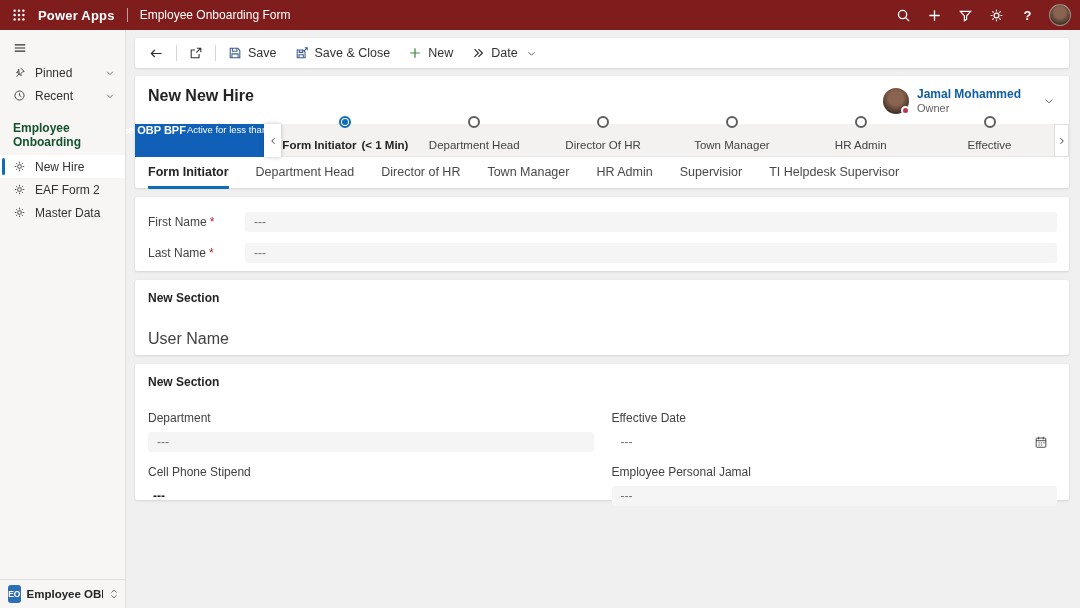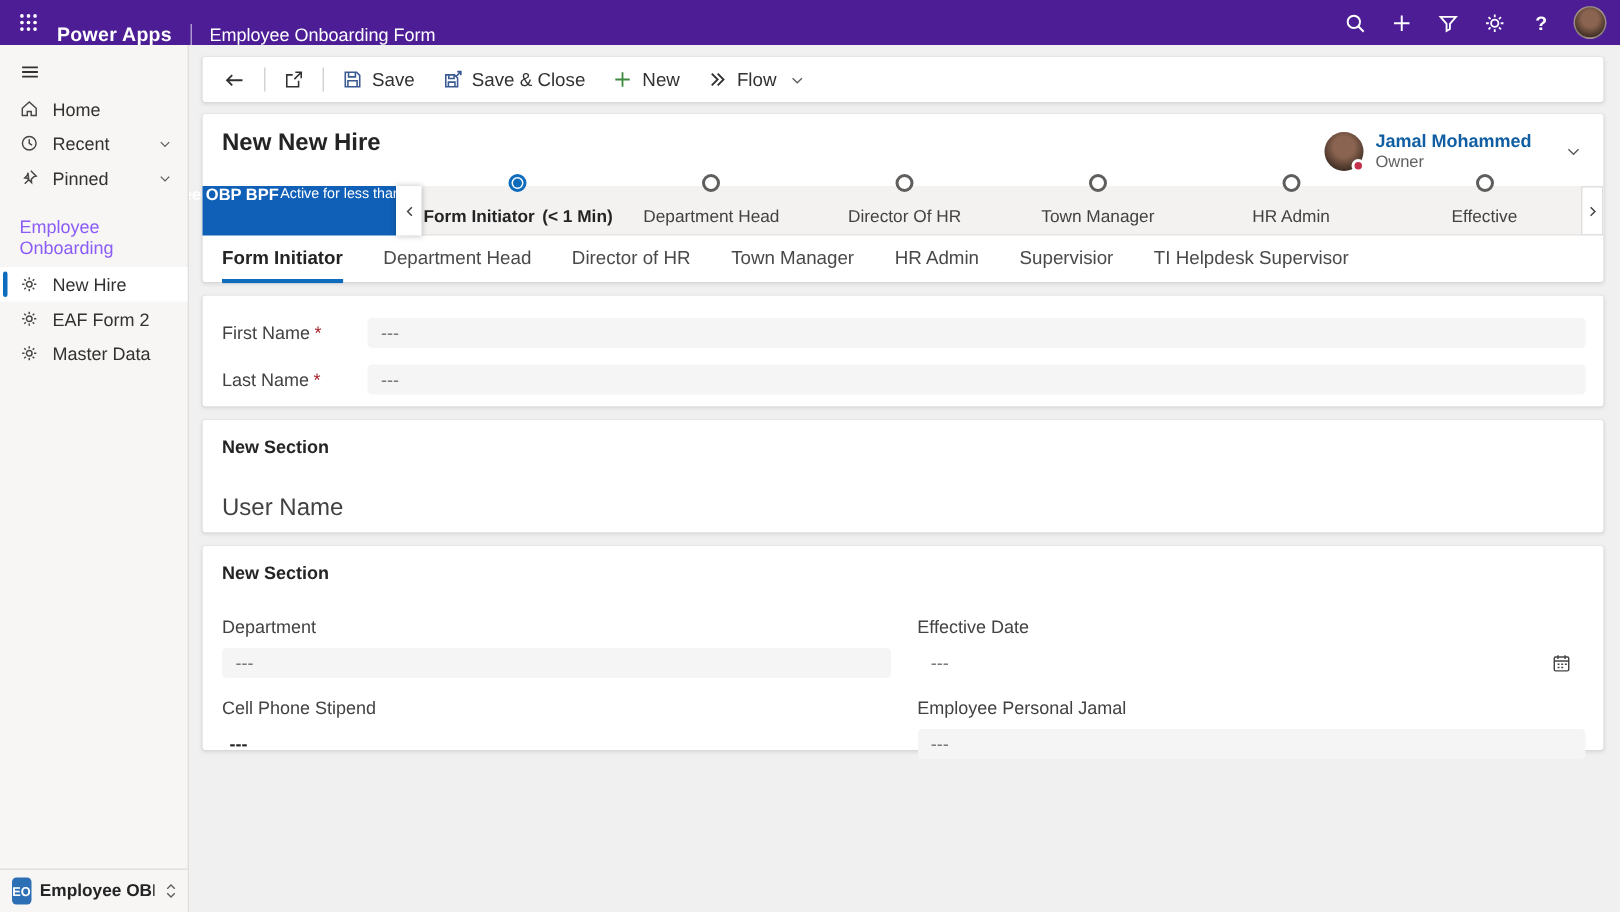--- a/index.html
+++ b/index.html
@@ -1,21 +1,21 @@
 <!DOCTYPE html>
 <html><head>
 <meta charset="utf-8">
 <style>
   * { margin:0; padding:0; box-sizing:border-box; }
   body { font-family:"Liberation Sans","DejaVu Sans",sans-serif; background:#fff; }
   .screen { width:1080px; height:608px; position:relative; overflow:hidden; background:#f0f0f0; }
 
   
-  .topbar { position:absolute; top:0; left:0; right:0; height:30px; background:#4c1d95; color:#fff;
-            display:flex; align-items:flex-end; z-index:30; }
+  .topbar { position:absolute; top:0; left:0; right:0; height:30px; background:#7f1d1d; color:#fff;
+            display:flex; align-items:center; z-index:30; }
   .tb-btn { width:38px; height:30px; display:flex; align-items:center; justify-content:center;
             background:none; border:none; color:#fff; cursor:pointer; }
   .brand { font-size:13px; font-weight:bold; letter-spacing:.2px; }
   .tb-divider { width:1px; height:14px; background:rgba(255,255,255,.55); margin:0 12px; }
   .app-title { font-size:12px; }
   .tb-right { margin-left:auto; display:flex; align-items:center; }
   .tb-right .tb-btn { width:31px; }
   .tb-help { font-size:13px; font-weight:bold; }
   .tb-avatar { width:22px; height:22px; border-radius:50%; margin:0 9px 0 6px;
                background:radial-gradient(circle at 50% 38%, #8a6450 0 34%, #4a352a 70%, #241a14 100%);
@@ -23,21 +23,21 @@
 
   
   .sidebar { position:absolute; top:30px; left:0; width:126px; bottom:0; background:#f7f6f5;
              border-right:1px solid #e1dfdd; display:flex; flex-direction:column; font-size:12px; color:#323130; z-index:20; }
   .hamburger { width:40px; height:26px; margin-top:5px; display:flex; align-items:center; padding-left:13px;
                background:none; border:none; color:#323130; cursor:pointer; }
   .nav-item { height:23px; display:flex; align-items:center; padding-left:13px; gap:9px; cursor:pointer;
               position:relative; background:none; border:none; width:100%; font-size:12px; color:#323130; text-align:left; }
   .nav-item .nv-ic { color:#484644; display:flex; }
   .nav-item .chev { margin-left:auto; margin-right:10px; color:#605e5c; display:flex; }
-  .nav-group-label { font-weight:normal; font-size:12px; padding:14px 0 6px 13px; color:#8b5cf6; }
+  .nav-group-label { font-weight:bold; font-size:12px; padding:14px 0 6px 13px; color:#14532d; }
   .nav-item.selected { background:#fff; }
   .nav-item.selected::before { content:""; position:absolute; left:2px; top:3px; bottom:3px; width:3px; background:#0f6cbd; border-radius:2px; }
   .env-bar { margin-top:auto; border-top:1px solid #e1dfdd; height:29px; display:flex; align-items:center;
              padding:0 6px 0 8px; gap:6px; background:#f7f6f5; cursor:pointer; }
   .env-badge { width:18px; height:18px; border-radius:3px; background:#2d6fb4; color:#fff; font-size:8.5px;
                font-weight:bold; display:flex; align-items:center; justify-content:center; }
   .env-label { font-size:11.5px; font-weight:600; color:#242424; white-space:nowrap; overflow:hidden; }
   .env-updown { color:#605e5c; display:flex; margin-left:auto; }
 
   
@@ -182,46 +182,38 @@
       <span>
         <svg width="14" height="14" viewBox="0 0 16 16" fill="none" stroke="currentColor" stroke-width="1.4">
             <path d="M2 4.5h12M2 8h12M2 11.5h12"></path>
           </svg>
       </span>
     </button>
 
     <button class="nav-item">
       <span class="nv-ic">
         <svg width="13" height="13" viewBox="0 0 16 16" fill="none" stroke="currentColor" stroke-width="1.2">
-            <path d="M8 2.4 2.3 7.6V13.6h4.1v-3.4h3.2v3.4h4.1V7.6Z"></path>
-          </svg>
-      </span>
-      <span>Home</span>
+            <path d="M9.3 2.3 13.7 6.7 11.6 7.3 9.7 9.2 9.9 12 7.6 9.7 4.3 13M7.6 9.7 6.3 8.4l-2-.3 2.1-2.1.6-2.1z"></path>
+          </svg>
+      </span>
+      <span>Pinned</span>
+      <span class="chev">
+        <svg width="10" height="10" viewBox="0 0 16 16" fill="none" stroke="currentColor" stroke-width="1.4">
+            <path d="m3.5 6 4.5 4.5L12.5 6"></path>
+          </svg>
+      </span>
     </button>
     <button class="nav-item">
       <span class="nv-ic">
         <svg width="13" height="13" viewBox="0 0 16 16" fill="none" stroke="currentColor" stroke-width="1.2">
             <circle cx="8" cy="8" r="5.6"></circle>
             <path d="M8 4.8V8l2.3 1.5"></path>
           </svg>
       </span>
       <span>Recent</span>
-      <span class="chev">
-        <svg width="10" height="10" viewBox="0 0 16 16" fill="none" stroke="currentColor" stroke-width="1.4">
-            <path d="m3.5 6 4.5 4.5L12.5 6"></path>
-          </svg>
-      </span>
-    </button>
-    <button class="nav-item">
-      <span class="nv-ic">
-        <svg width="13" height="13" viewBox="0 0 16 16" fill="none" stroke="currentColor" stroke-width="1.2">
-            <path d="M9.3 2.3 13.7 6.7 11.6 7.3 9.7 9.2 9.9 12 7.6 9.7 4.3 13M7.6 9.7 6.3 8.4l-2-.3 2.1-2.1.6-2.1z"></path>
-          </svg>
-      </span>
-      <span>Pinned</span>
       <span class="chev">
         <svg width="10" height="10" viewBox="0 0 16 16" fill="none" stroke="currentColor" stroke-width="1.4">
             <path d="m3.5 6 4.5 4.5L12.5 6"></path>
           </svg>
       </span>
     </button>
 
     <div class="nav-group-label">Employee Onboarding</div>
 
     <button class="nav-item selected">
@@ -308,21 +300,21 @@
             </svg>
         </span>
         <span>New</span>
       </button>
       <button class="cmd-btn">
         <span>
           <svg width="14" height="14" viewBox="0 0 16 16" fill="none" stroke="currentColor" stroke-width="1.4">
               <path d="m4 3.5 4.5 4.5L4 12.5M8.5 3.5 13 8l-4.5 4.5"></path>
             </svg>
         </span>
-        <span>Flow</span>
+        <span>Date</span>
         <span class="cmd-chev">
           <svg width="11" height="11" viewBox="0 0 16 16" fill="none" stroke="currentColor" stroke-width="1.3">
               <path d="m3.5 6 4.5 4.5L12.5 6"></path>
             </svg>
         </span>
       </button>
     </div>
 
     <section class="card header-card">
       <div class="title-row">

